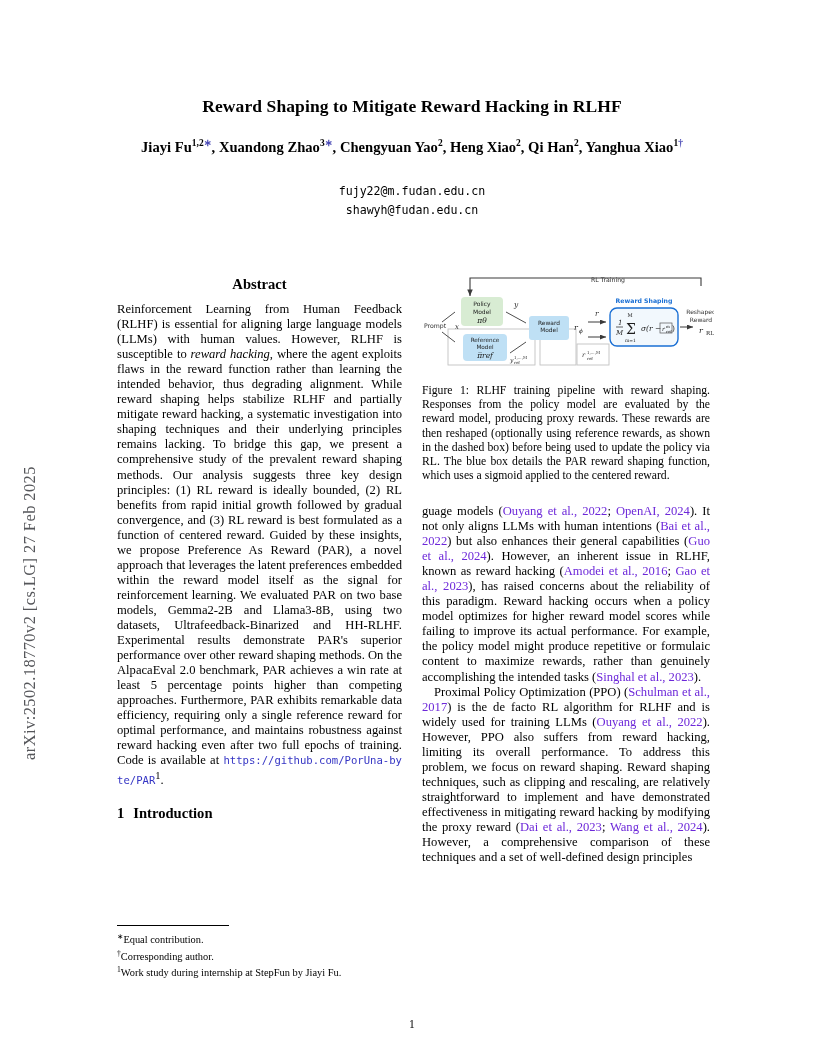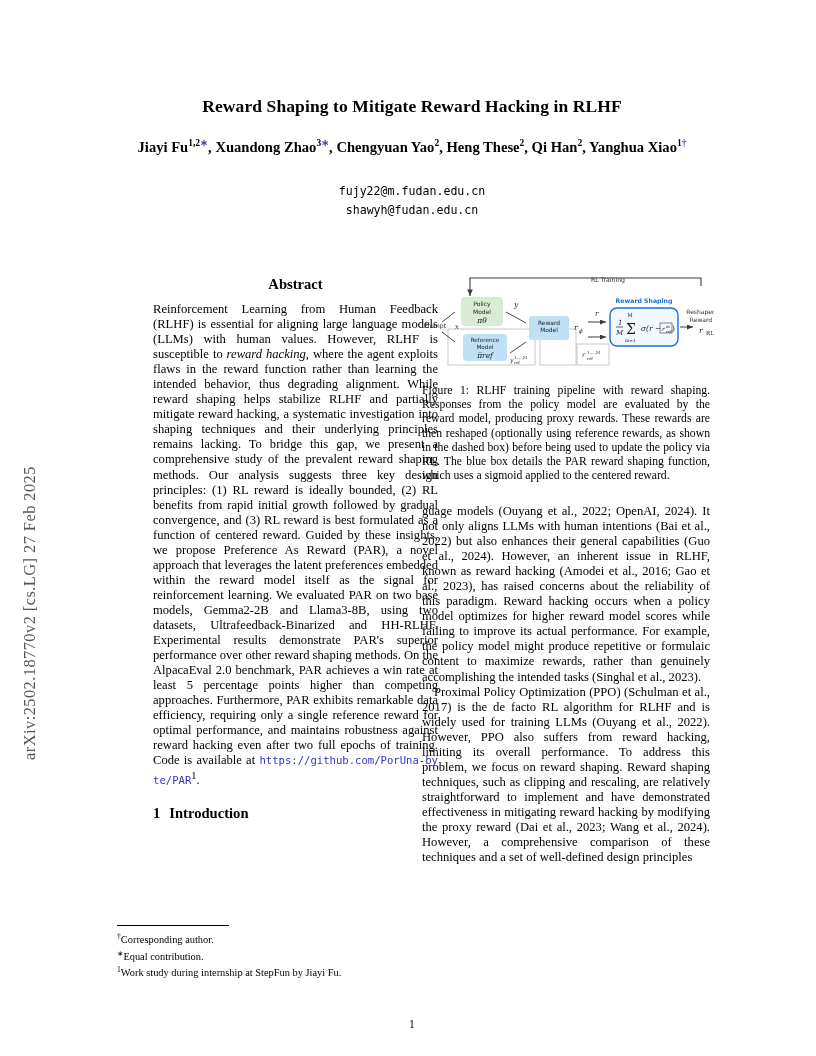--- a/index.html
+++ b/index.html
@@ -88,39 +88,38 @@
     font-size: 11.6px;
     line-height: 19.2px;
   }
 
   
   .col-left {
     position: absolute;
     left: 113px;
     top: 276px;
     width: 285px;
-    margin-left: 36px;
   }
 
   .abstract-head {
     text-align: center;
     font-size: 14.6px;
     font-weight: bold;
     margin: 0 0 9px 0;
   }
   p.just {
     margin: 0;
     text-align: justify;
     text-justify: inter-word;
     font-size: 12.6px;
     line-height: 15.05px;
     hyphens: manual;
   }
   p.just + p.just { text-indent: 12px; }
-  .link { color: #000000; }
+  .link { color: #6d28d9; }
   .mono-link {
     font-family: "DejaVu Sans Mono", monospace;
     font-size: 10.6px;
     color: #3434c4;
     word-break: break-all;
   }
   .italic { font-style: italic; }
 
   .section-head {
     font-size: 14.6px;
@@ -183,41 +182,41 @@
 <body>
 
 <div class="arxiv-stamp">
   <span class="txt">arXiv:2502.18770v2  [cs.LG]  27 Feb 2025</span>
 </div>
 
 <div class="page">
 
   <div class="title">Reward Shaping to Mitigate Reward Hacking in RLHF</div>
 
-  <div class="authors" id="author-list"><span>Jiayi Fu</span><sup>1,2</sup><sup class="star">∗</sup>, <span>Xuandong Zhao</span><sup>3</sup><sup class="star">∗</sup>, <span>Chengyuan Yao</span><sup>2</sup>, <span>Heng These</span><sup>2</sup>, <span>Qi Han</span><sup>2</sup>, <span>Yanghua Xiao</span><sup>1</sup><sup class="star">†</sup></div>
+  <div class="authors" id="author-list"><span>Jiayi Fu</span><sup>1,2</sup><sup class="star">∗</sup>, <span>Xuandong Zhao</span><sup>3</sup><sup class="star">∗</sup>, <span>Chengyuan Yao</span><sup>2</sup>, <span>Heng Xiao</span><sup>2</sup>, <span>Qi Han</span><sup>2</sup>, <span>Yanghua Xiao</span><sup>1</sup><sup class="star">†</sup></div>
 
 
   <div class="emails" id="email-list">
       <div>fujy22@m.fudan.edu.cn</div>
       <div>shawyh@fudan.edu.cn</div>
     </div>
 
   <div class="col-left">
     <div class="abstract-head">Abstract</div>
     <p class="just"><span>Reinforcement Learning from Human Feedback (RLHF) is essential for aligning large language models (LLMs) with human values. However, RLHF is susceptible to </span><span class="italic">reward hacking</span><span>, where the agent exploits flaws in the reward function rather than learning the intended behavior, thus degrading alignment. While reward shaping helps stabilize RLHF and partially mitigate reward hacking, a systematic investigation into shaping techniques and their underlying principles remains lacking. To bridge this gap, we present a comprehensive study of the prevalent reward shaping methods. Our analysis suggests three key design principles: (1) RL reward is ideally bounded, (2) RL benefits from rapid initial growth followed by gradual convergence, and (3) RL reward is best formulated as a function of centered reward. Guided by these insights, we propose Preference As Reward (PAR), a novel approach that leverages the latent preferences embedded within the reward model itself as the signal for reinforcement learning. We evaluated PAR on two base models, Gemma2-2B and Llama3-8B, using two datasets, Ultrafeedback-Binarized and HH-RLHF. Experimental results demonstrate PAR's superior performance over other reward shaping methods. On the AlpacaEval 2.0 benchmark, PAR achieves a win rate at least 5 percentage points higher than competing approaches. Furthermore, PAR exhibits remarkable data efficiency, requiring only a single reference reward for optimal performance, and maintains robustness against reward hacking even after two full epochs of training. Code is available at </span><span class="mono-link">https://github.com/PorUna-byte/PAR</span><sup>1</sup><span>.</span></p>
 
     <div class="section-head">
       <span class="num">1</span><span>Introduction</span>
     </div>
   </div>
 
   <div class="footnotes">
     <div class="fn-rule"></div>
+    <p class="fn"><sup>∗</sup><span>Equal contribution.</span></p>
     <p class="fn"><sup>†</sup><span>Corresponding author.</span></p>
-    <p class="fn"><sup>∗</sup><span>Equal contribution.</span></p>
     <p class="fn"><sup>1</sup><span>Work study during internship at StepFun by Jiayi Fu.</span></p>
   </div>
 
   <div class="figure-wrap">
     <svg width="292" height="104" viewBox="0 0 292 104">
       <defs>
         <marker id="ah" markerWidth="7" markerHeight="7" refX="6" refY="2.5" orient="auto">
           <path d="M0,0 L6,2.5 L0,5 z" fill="#3a3a3a"></path>
         </marker>
       </defs>

